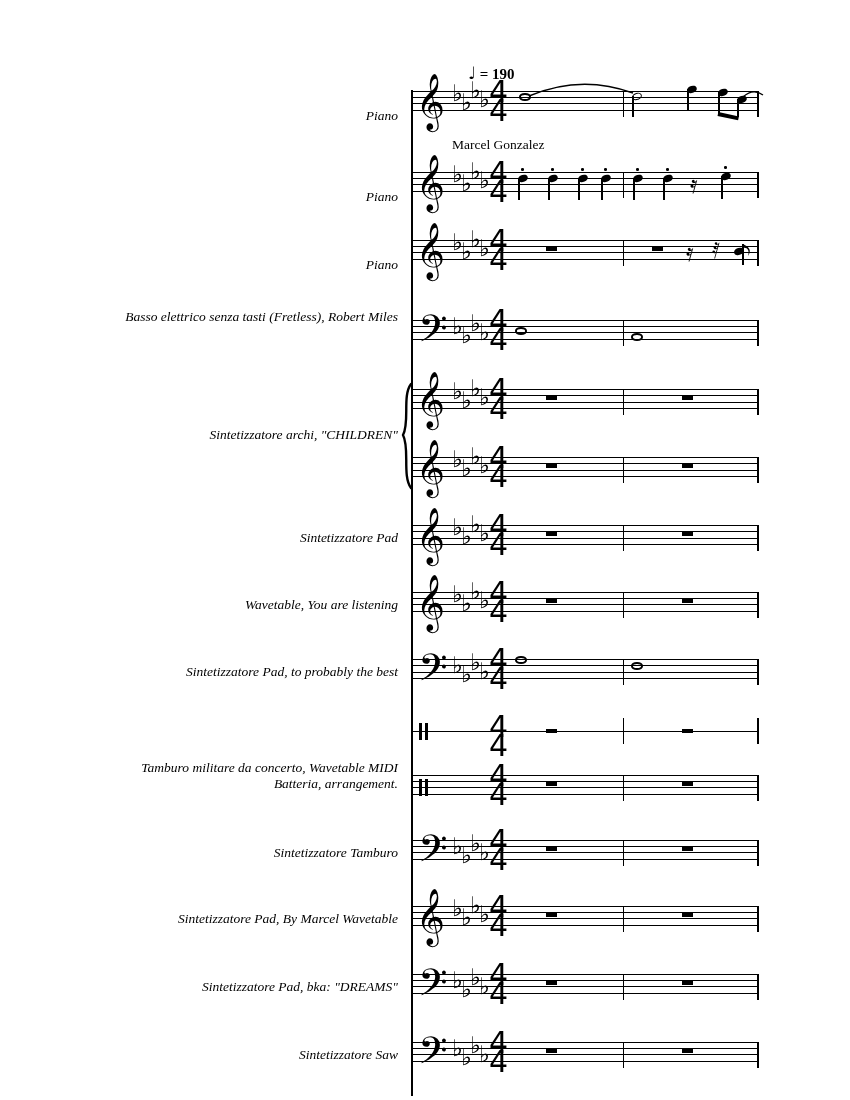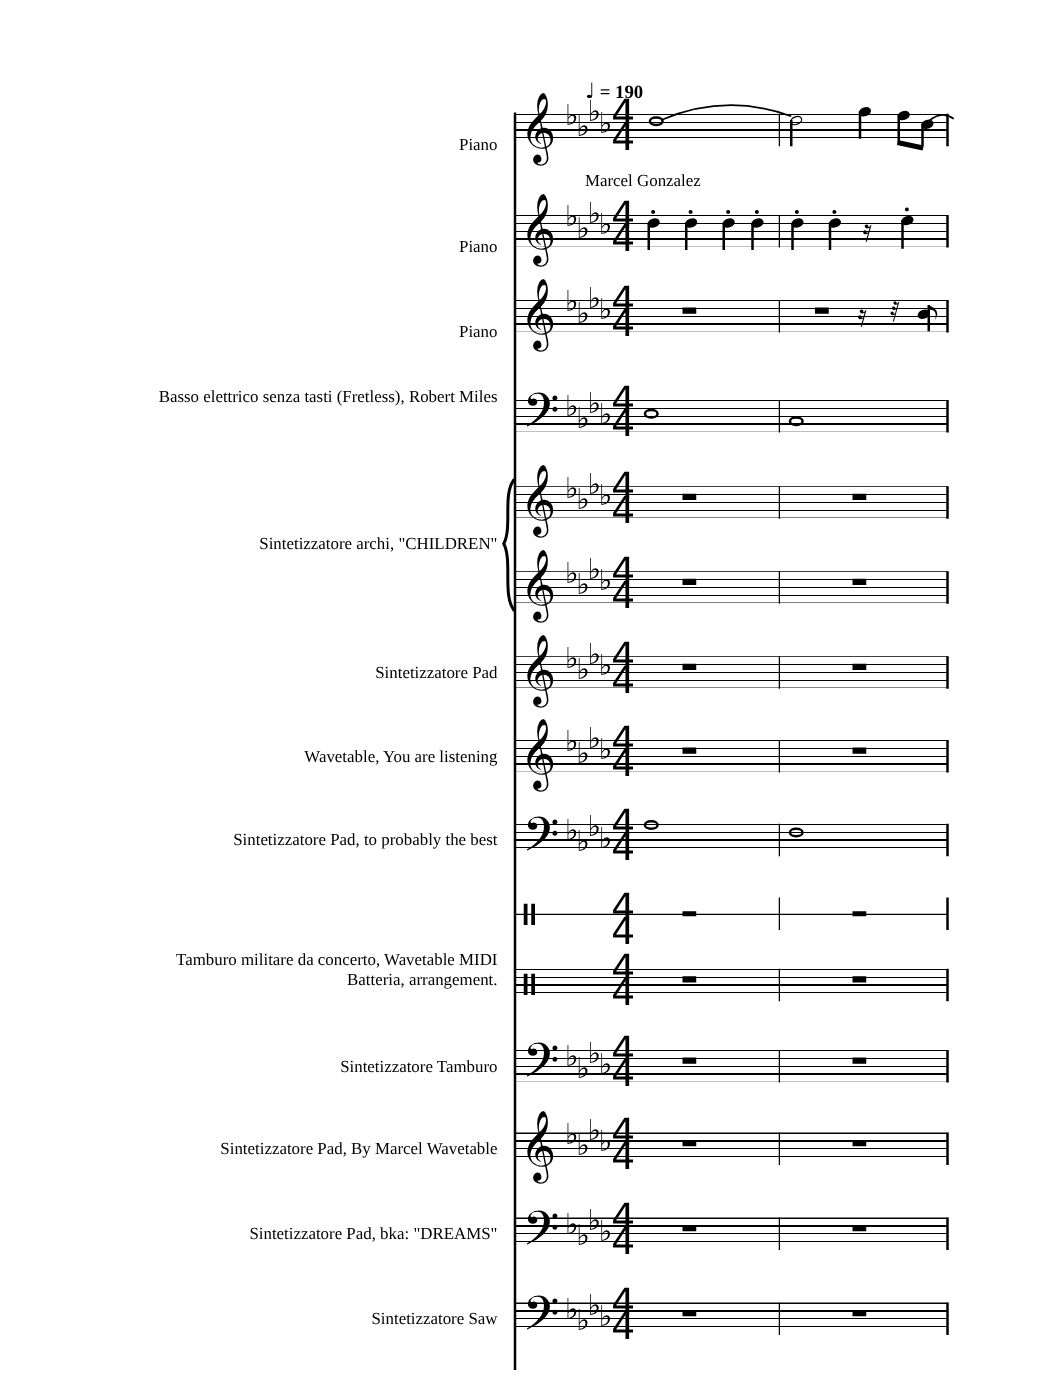--- a/index.html
+++ b/index.html
@@ -15,20 +15,21 @@
   .instr-label{
     position:absolute;
     right:452px;            
     text-align:center;
     white-space:nowrap;
     font-family:"Liberation Serif","DejaVu Serif",serif;
     font-size:13.5px;
     line-height:1;
     color:#000;
     transform:translateY(-50%);
+    font-style:italic;
   }
 
   
   .system-spine{
     position:absolute;
     background:#000;
     width:1.6px;
   }
 
   
@@ -142,21 +143,21 @@
   <div class="instr-label" style="top:987px;">Sintetizzatore Pad, bka: "DREAMS"</div>
   <div class="instr-label" style="top:1055px;">Sintetizzatore Saw</div>
 
   <div class="system-spine" style="left:411px;top:90px;height:1006px;"></div>
 
   <div class="tempo" style="left:468px;top:63px;">
     <span class="notesym">♩</span>
     <span>=</span>
     <span>190</span>
   </div>
-  <div class="credit" style="left:468px;top:137px;">Marcel Gonzalez</div>
+  <div class="credit" style="left:452px;top:137px;">Marcel Gonzalez</div>
 
   <div class="staff5" style="left:412px;top:91px;width:346px;"></div>
   <div class="glyph clef-treble" style="left:416px;top:77px;">𝄞</div>
   <div class="glyph flat" style="left:452px;top:82px;">♭</div>
   <div class="glyph flat" style="left:461px;top:91px;">♭</div>
   <div class="glyph flat" style="left:470px;top:79px;">♭</div>
   <div class="glyph flat" style="left:479px;top:88px;">♭</div>
   <div class="glyph timesig" style="left:489px;top:83px;line-height:0.62;text-align:center;width:16px;">
     <div>4</div>
     <div>4</div>

